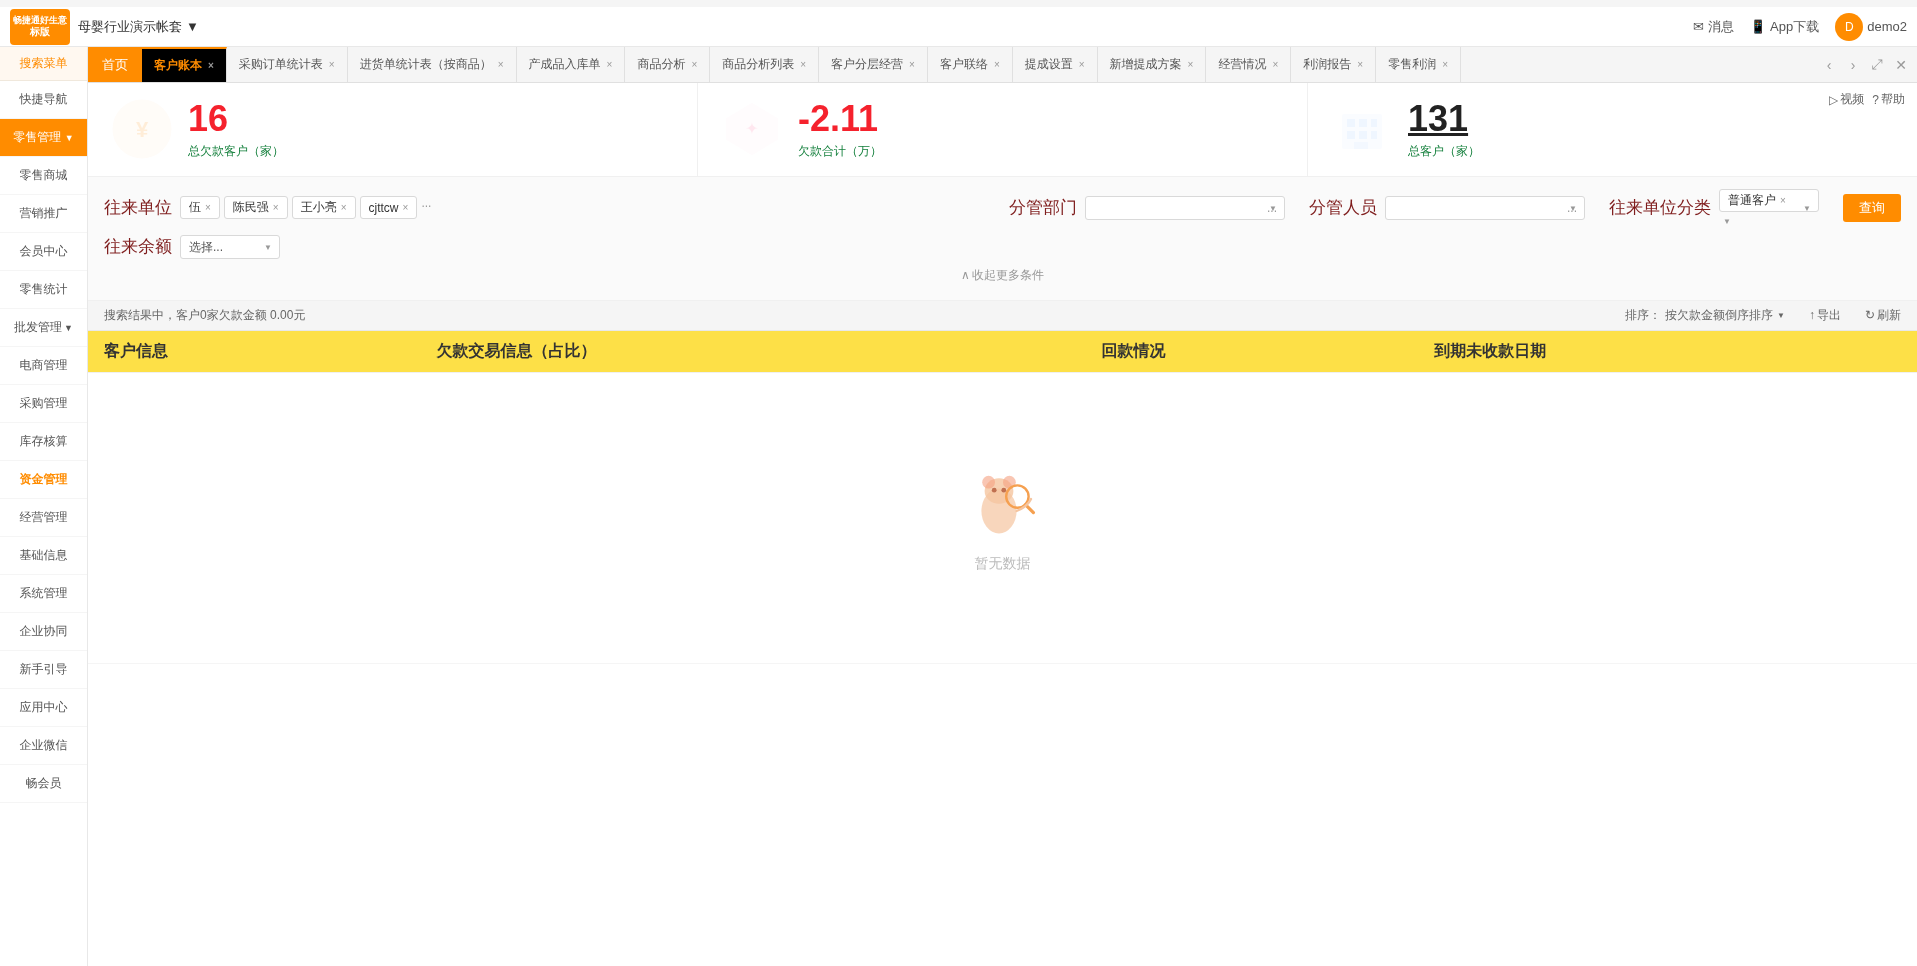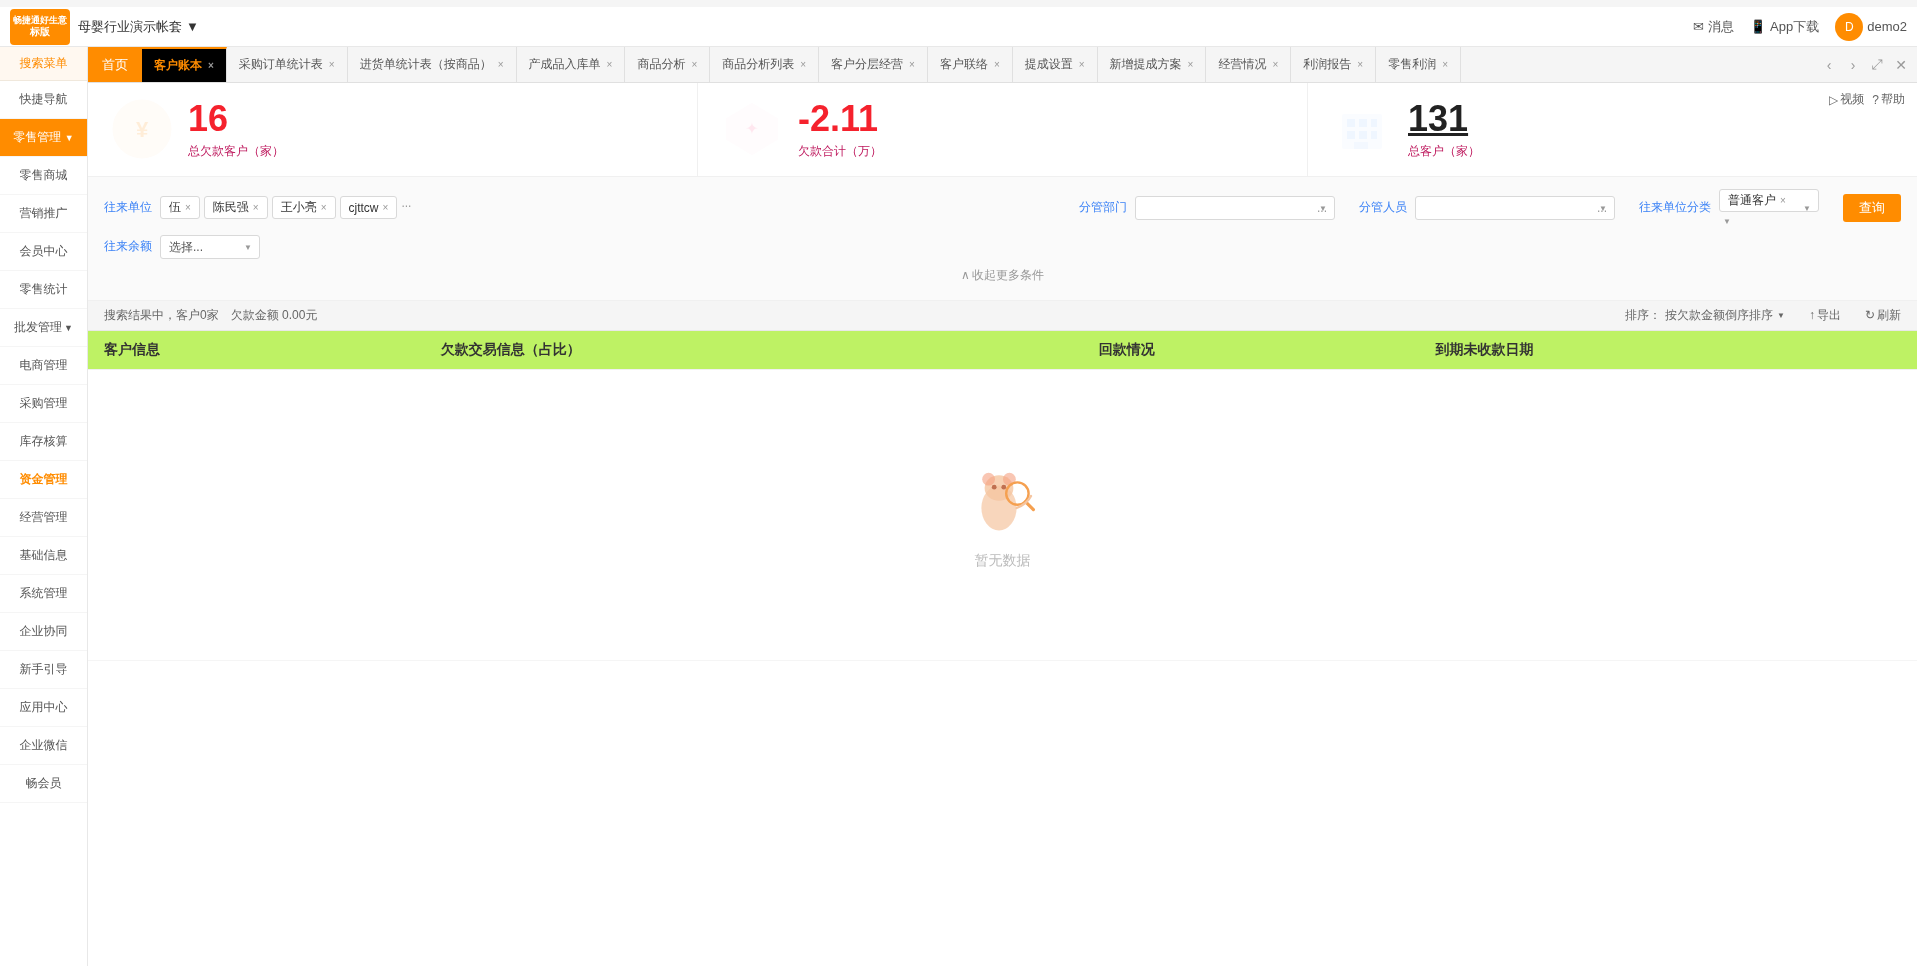--- a/index.html
+++ b/index.html
@@ -111,32 +111,32 @@
       display: flex; align-items: center; gap: 16px;
       position: relative;
     }
     .stat-card:last-child { border-right: none; }
     .stat-icon { width: 60px; height: 60px; opacity: 0.15; display: flex; align-items: center; justify-content: center; }
     .stat-icon svg { width: 60px; height: 60px; }
     .stat-info { flex: 1; }
     .stat-value { font-size: 36px; font-weight: bold; line-height: 1.1; }
     .stat-value.red { color: #f5222d; }
     .stat-value.dark { color: #222; text-decoration: underline; }
-    .stat-label { font-size: 12px; color: #be185d; margin-top: 4px; }
+    .stat-label { font-size: 12px; color: #15803d; margin-top: 4px; }
     .stat-card-actions { position: absolute; top: 8px; right: 12px; display: flex; gap: 8px; font-size: 12px; color: #666; }
     .stat-card-actions span { cursor: pointer; display: flex; align-items: center; gap: 2px; }
 
     
     .filter-area {
       padding: 12px 16px;
       background: #fafafa;
       border-bottom: 1px solid #f0f0f0;
     }
     .filter-row { display: flex; align-items: center; gap: 8px; margin-bottom: 8px; flex-wrap: wrap; }
-    .filter-label { font-size: 12px; color: #3b82f6; white-space: nowrap; }
+    .filter-label { font-size: 17px; color: #7f1d1d; white-space: nowrap; }
     .filter-tags { display: flex; flex-wrap: wrap; gap: 4px; flex: 1; }
     .filter-tag {
       background: #fff;
       border: 1px solid #d9d9d9;
       border-radius: 3px;
       padding: 2px 8px;
       font-size: 12px;
       display: flex; align-items: center; gap: 4px;
       color: #333;
     }
@@ -176,35 +176,35 @@
     .collapse-row { display: flex; justify-content: center; margin: 4px 0; }
     .collapse-btn { font-size: 12px; color: #999; cursor: pointer; display: flex; align-items: center; gap: 2px; }
 
     
     .results-bar {
       padding: 6px 16px;
       background: #f5f5f5;
       border-bottom: 1px solid #e8e8e8;
       display: flex; align-items: center; justify-content: space-between;
     }
-    .results-bar-left { font-size: 12px; color: #666; display: flex; gap: 12px; }
+    .results-bar-left { font-size: 12px; color: #666; display: flex; gap: 0; }
     .results-bar-right { display: flex; align-items: center; gap: 24px; font-size: 12px; color: #666; }
     .sort-select-wrap { display: inline-flex; align-items: center; gap: 4px; }
     .action-link { display: flex; align-items: center; gap: 2px; cursor: pointer; color: #666; }
 
     
     .data-table { width: 100%; border-collapse: collapse; }
     .data-table th {
       padding: 10px 16px;
       text-align: left;
-      font-size: 14px;
+      font-size: 16px;
       font-weight: bold;
       color: #333;
       border-bottom: 1px solid #f0f0f0;
-      background: #bef264;
+      background: #fde047;
     }
     .data-table td {
       padding: 10px 16px;
       font-size: 13px;
       color: #555;
       border-bottom: 1px solid #f5f5f5;
     }
 
     
     .empty-state {

